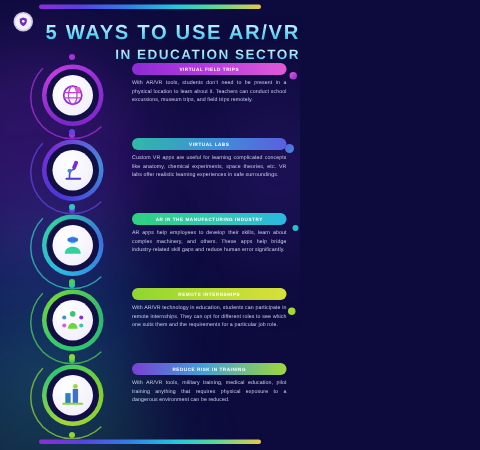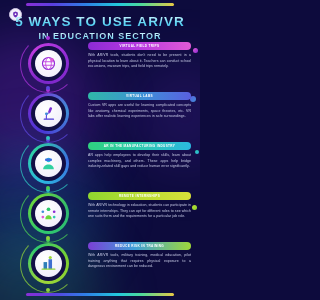--- a/index.html
+++ b/index.html
@@ -27,21 +27,21 @@
 
   
   .logo-badge {
     position:absolute; left:9px; top:8px; width:13px; height:13px; border-radius:50%;
     background:#f2f0fa; border:1px solid #cfc6e6;
     display:flex; align-items:center; justify-content:center;
   }
   .logo-badge svg { display:block; }
 
   
-  .title-wrap { position:absolute; top:15px; left:0; right:0; text-align:center; }
+  .title-wrap { position:absolute; top:15px; left:0; right:0; text-align:right; }
   .title-main {
     font-size:13.5px; font-weight:bold; letter-spacing:1.1px; line-height:1.05;
     background:linear-gradient(180deg,#d8f6ff 0%,#63d8f5 55%,#36b6e8 100%);
     -webkit-background-clip:text; background-clip:text; color:transparent;
     -webkit-text-fill-color:transparent;
   }
   .title-sub {
     margin-top:2px;
     font-size:9px; font-weight:bold; letter-spacing:1px;
     background:linear-gradient(180deg,#eaf9ff 0%,#8fe2f7 60%,#4cc3ea 100%);

